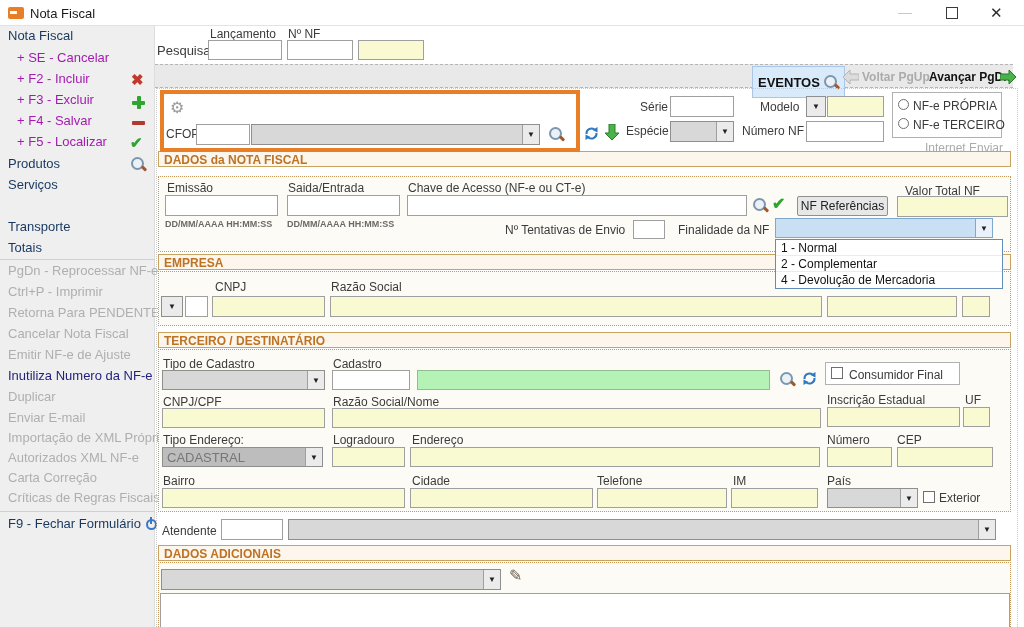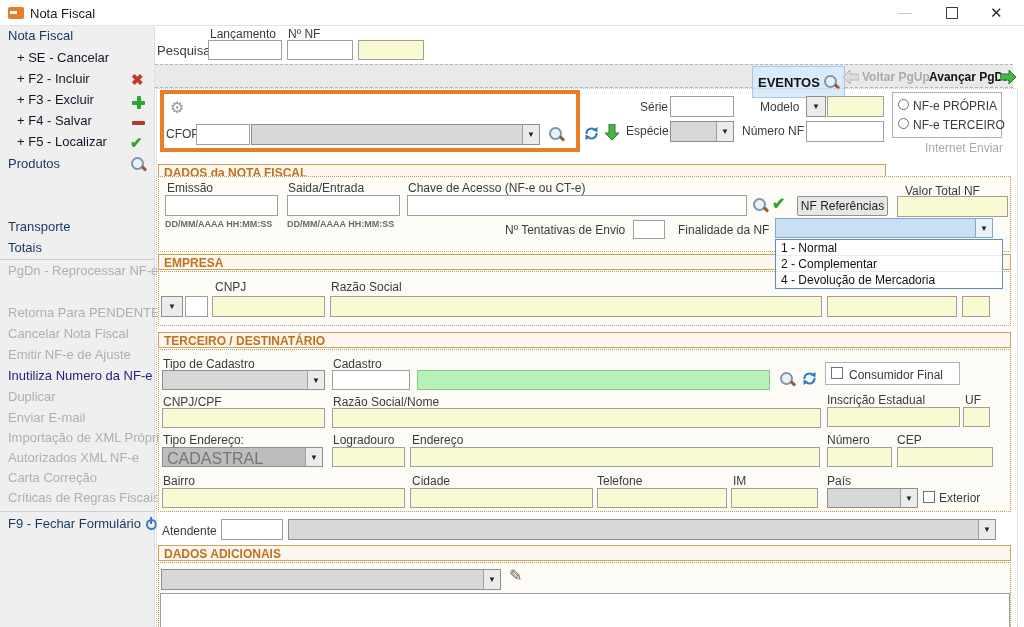--- a/index.html
+++ b/index.html
@@ -12,41 +12,41 @@
 .inp{position:absolute;background:#fff;border:1px solid #9f9f9f}
 .inp.yel{background:#FAFAD2}
 .inp.grn{background:#B5F2B5;border-color:#8fbf8f}
 textarea.inp{resize:none;font-family:"Liberation Sans",sans-serif;font-size:12px}
 .combo{position:absolute;background:#D8D8D8;border:1px solid #8f8f8f;display:flex;align-items:stretch}
 .combo .val{flex:1;font-size:11px;color:#6e6e6e;padding:2px 0 0 4px;overflow:hidden;white-space:nowrap}
 .combo .btn{width:17px;background:#EBEBEB;border-left:1px solid #9f9f9f;display:flex;align-items:center;justify-content:center;font-size:8px;color:#222}
 .combo.blue{background:#C9DFF4;border-color:#7FA8CF}
 .combo.blue .btn{background:#E9F1FB;border-left-color:#7FA8CF}
 .combo.dark{background:#BDBDBD}
-.combo.dark .val{color:#767676;font-size:16px}
+.combo.dark .val{color:#767676;font-size:13px}
 .sec{position:absolute;height:16px;background:#FCF6EC;border:1px solid #C9A25F;
      color:#BE7223;font-size:12px;font-weight:bold;padding:1px 0 0 5px;white-space:nowrap}
 .sec-body{position:absolute;border:1px dotted #C9965C;background:#FDFBF6}
 .btn3d{position:absolute;background:#E7E7E7;border:1px solid #8f8f8f;font-size:12px;color:#222;
        text-align:center;padding-top:2px;border-radius:2px}
 .radio{position:absolute;width:11px;height:11px;border:1px solid #6f6f6f;border-radius:50%;background:#fff}
 .cb{position:absolute;width:12px;height:12px;border:1px solid #6f6f6f;background:#fff}
 .mag{position:absolute;width:15px;height:15px}
 .mag::before{content:"";position:absolute;left:0;top:0;width:9px;height:9px;border:2px solid #7D96AD;border-radius:50%;background:#EAF2F8}
 .mag::after{content:"";position:absolute;left:10px;top:10px;width:6px;height:3px;background:#9C5A33;transform:rotate(45deg);border-radius:1px}
 .plus{position:absolute;width:13px;height:13px}
 .plus::before{content:"";position:absolute;left:0;top:5px;width:13px;height:4px;background:#2EA52E;border-radius:1px}
 .plus::after{content:"";position:absolute;left:5px;top:0;width:4px;height:13px;background:#2EA52E;border-radius:1px}
 .minus{position:absolute;width:13px;height:4px;background:#B03A2E;border-radius:1px}
 .power{display:inline-block;width:11px;height:11px;border:2px solid #3A78C3;border-radius:50%;position:relative;vertical-align:-2px;margin-left:5px}
 .power::after{content:"";position:absolute;left:2.5px;top:-4px;width:2px;height:7px;background:#3A78C3}
 .glyph{position:absolute;white-space:nowrap}
 #side{position:absolute;left:0;top:26px;width:155px;height:601px;background:#EFEFEF;border-right:1px solid #ddd}
 .srow{position:absolute;left:0;width:155px;height:20px;font-size:13px;white-space:nowrap;cursor:default}
-.s-nav{color:#17375E}.s-cmd{color:#0f172a}.s-dis{color:#AFAFAF}.s-act{color:#23237E}
+.s-nav{color:#17375E}.s-cmd{color:#a21caf}.s-dis{color:#AFAFAF}.s-act{color:#23237E}
 .pl8{padding-left:8px}.pl17{padding-left:17px}
 .sep{position:absolute;left:0;width:155px;height:1px;background:#CFCFCF}
 #title{position:absolute;top:0;left:0;width:1024px;height:26px;background:#fff;border-bottom:1px solid #E3E3E3}
 .wlogo{position:absolute;left:8px;top:7px;width:16px;height:12px;background:#E87E26;border-radius:2px}
 .wlogo::after{content:"";position:absolute;left:2px;top:4px;width:7px;height:3px;background:#fff}
 .list{position:absolute;background:#fff;border:1px solid #618CBB;z-index:60}
 .list .it{height:16px;line-height:16px;font-size:12px;color:#111;padding-left:5px;white-space:nowrap;border-bottom:1px solid #E4EDF6}
 .list .it:last-child{border-bottom:none}
 .ev-bar{position:absolute;left:155px;top:64px;width:858px;height:24px;background:#E9E9E9;
         border-top:1px dashed #b5b5b5;border-bottom:1px dashed #b5b5b5}
@@ -73,24 +73,26 @@
     <span class="glyph" style="left:131px;top:45px;font-size:15px;font-weight:bold;color:#C0392B">✖</span>
     <div class="srow s-cmd pl17" style="top:45px"><span>+ F2 - Incluir</span></div>
     <span class="plus" style="left:132px;top:70px"></span>
     <div class="srow s-cmd pl17" style="top:66px"><span>+ F3 - Excluir</span></div>
     <span class="minus" style="left:132px;top:95px"></span>
     <div class="srow s-cmd pl17" style="top:87px"><span>+ F4 - Salvar</span></div>
     <span class="glyph" style="left:130px;top:108px;font-size:15px;font-weight:bold;color:#2EA52E">✔</span>
     <div class="srow s-cmd pl17" style="top:108px"><span>+ F5 - Localizar</span></div>
     <span class="mag" style="left:131px;top:131px"></span>
     <div class="srow s-nav pl8" style="top:130px"><span>Produtos</span></div>
+    <div class="srow s-nav pl8" style="top:151px"><span>Serviços</span></div>
     <div class="srow s-nav pl8" style="top:193px"><span>Transporte</span></div>
     <div class="srow s-nav pl8" style="top:214px"><span>Totais</span></div>
     <div class="sep" style="top:233px"></div>
     <div class="srow s-dis pl8" style="top:237px"><span>PgDn - Reprocessar NF-e</span></div>
+    <div class="srow s-dis pl8" style="top:258px"><span>Ctrl+P - Imprimir</span></div>
     <div class="srow s-dis pl8" style="top:279px"><span>Retorna Para PENDENTE</span></div>
     <div class="srow s-dis pl8" style="top:300px"><span>Cancelar Nota Fiscal</span></div>
     <div class="srow s-dis pl8" style="top:321px"><span>Emitir NF-e de Ajuste</span></div>
     <div class="srow s-act pl8" style="top:342px"><span>Inutiliza Numero da NF-e</span></div>
     <div class="srow s-dis pl8" style="top:363px"><span>Duplicar</span></div>
     <div class="srow s-dis pl8" style="top:384px"><span>Enviar E-mail</span></div>
     <div class="srow s-dis pl8" style="top:404px"><span>Importação de XML Próprio</span></div>
     <div class="srow s-dis pl8" style="top:424px"><span>Autorizados XML NF-e</span></div>
     <div class="srow s-dis pl8" style="top:444px"><span>Carta Correção</span></div>
     <div class="srow s-dis pl8" style="top:464px"><span>Críticas de Regras Fiscais</span></div>
@@ -155,21 +157,21 @@
   <span class="lbl" style="left:742px;top:124px">Número NF</span>
   <input class="inp" style="left: 806px; top: 121px; width: 78px; height: 21px;">
 
   <div class="abs" style="left:892px;top:92px;width:110px;height:46px;border:1px solid #b0b0b0;background:#fff"></div>
   <span class="radio" style="left:898px;top:99px"></span>
   <span class="lbl" style="left:913px;top:99px">NF-e PRÓPRIA</span>
   <span class="radio" style="left:898px;top:118px"></span>
   <span class="lbl" style="left:913px;top:118px">NF-e TERCEIRO</span>
   <span class="lbl" style="left:925px;top:141px;color:#ABABAB">Internet Enviar</span>
 
-  <div class="sec" style="left:158px;top:164px;width:728px">DADOS da NOTA FISCAL</div>
+  <div class="sec" style="left:158px;top:151px;width:853px">DADOS da NOTA FISCAL</div>
   <div class="sec-body" style="left:158px;top:176px;width:853px;height:76px"></div>
   <span class="lbl" style="left:167px;top:181px">Emissão</span>
   <span class="lbl" style="left:288px;top:181px">Saida/Entrada</span>
   <span class="lbl" style="left:408px;top:181px">Chave de Acesso (NF-e ou CT-e)</span>
   <input class="inp" style="left: 165px; top: 195px; width: 113px; height: 21px;">
   <input class="inp" style="left: 287px; top: 195px; width: 113px; height: 21px;">
   <input class="inp" style="left: 407px; top: 195px; width: 340px; height: 21px;">
   <span class="mag" style="left:753px;top:198px"></span>
   <span class="glyph" style="left:772px;top:194px;font-size:16px;font-weight:bold;color:#2EA52E">✔</span>
   <div class="btn3d" style="left:797px;top:196px;width:91px;height:20px">NF Referências</div>

